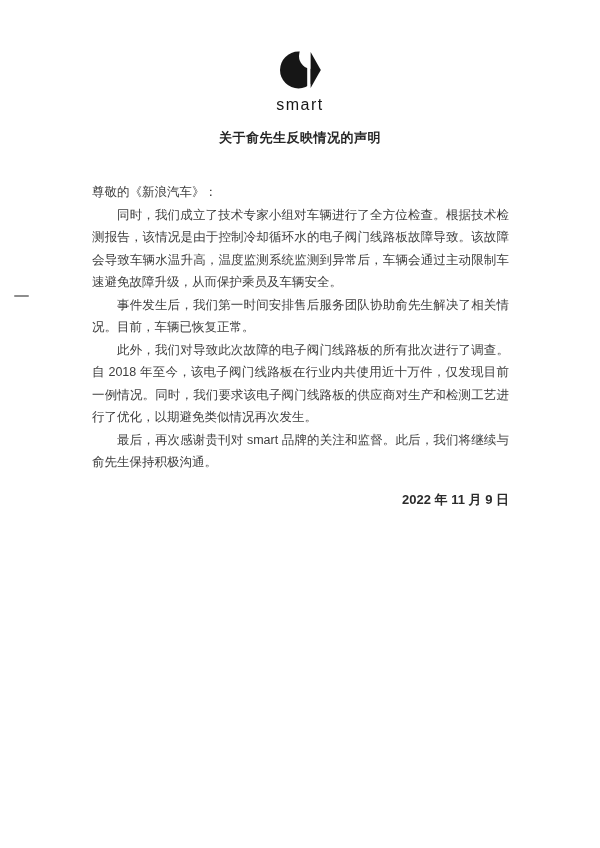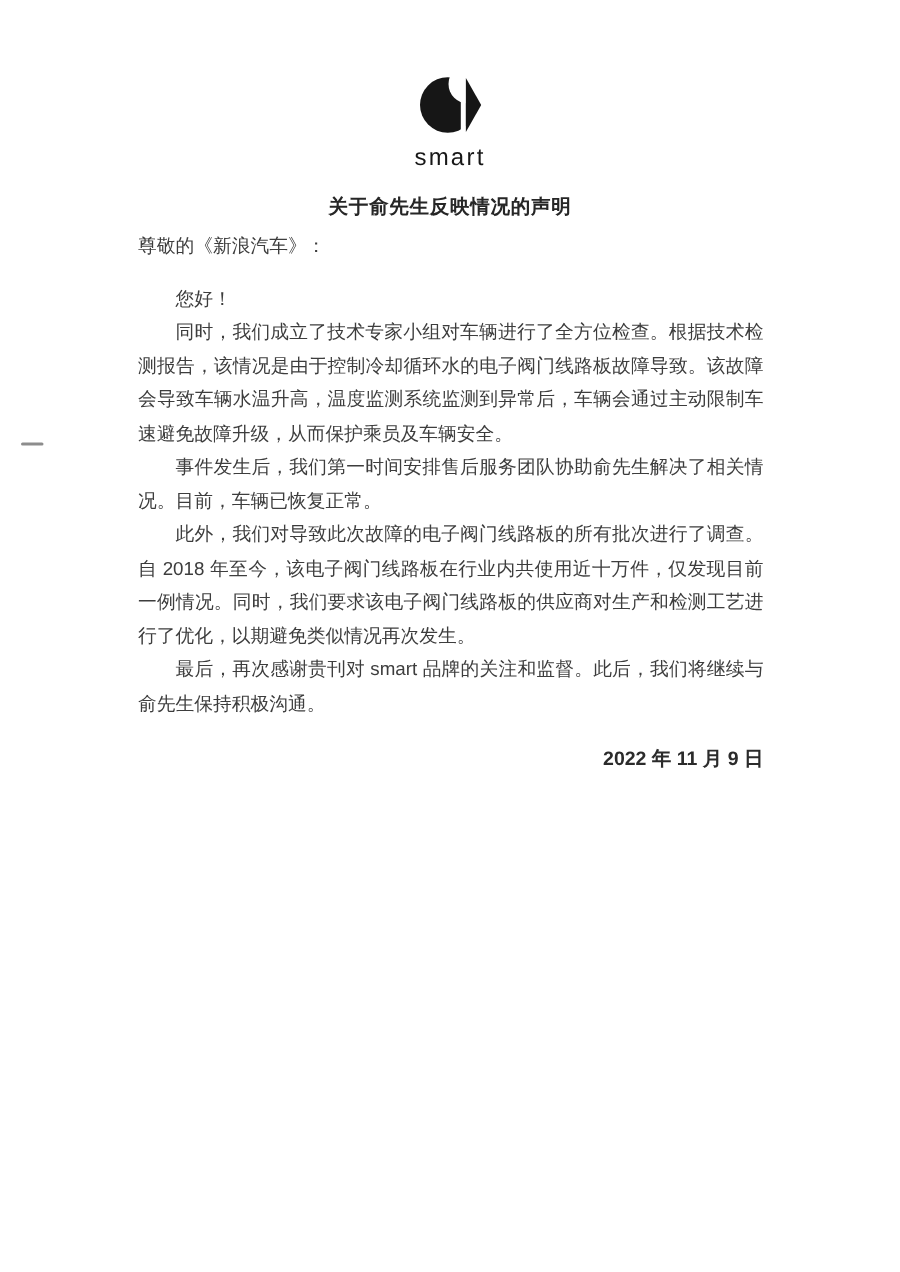--- a/index.html
+++ b/index.html
@@ -34,21 +34,21 @@
     left: 0;
     width: 100%;
     text-align: center;
     font-size: 13px;
     font-weight: bold;
     color: #262626;
     letter-spacing: 0.5px;
   }
   .letter {
     position: absolute;
-    top: 153px;
+    top: 181px;
     left: 92px;
     width: 417px;
     font-size: 12.5px;
     line-height: 22.5px;
     color: #3d3d3d;
     text-align: justify;
   }
   .salutation { text-indent: 0; }
   .letter p.para { text-indent: 2em; margin: 0; }
   .letter p.para.first-para { margin-top: 12px; }
@@ -104,21 +104,20 @@
     </span>
     <div class="logo-wordmark">smart</div>
   </div>
 
   <div class="doc-title">关于俞先生反映情况的声明</div>
 
   <div class="scan-dash"></div>
 
   <div class="letter">
     <div class="salutation">尊敬的《新浪汽车》：</div>
-    <p class="para first-para">您好！</p>
     <p class="para">同时，我们成立了技术专家小组对车辆进行了全方位检查。根据技术检测报告，该情况是由于控制冷却循环水的电子阀门线路板故障导致。该故障会导致车辆水温升高，温度监测系统监测到异常后，车辆会通过主动限制车速避免故障升级，从而保护乘员及车辆安全。</p>
     <p class="para">事件发生后，我们第一时间安排售后服务团队协助俞先生解决了相关情况。目前，车辆已恢复正常。</p>
     <p class="para">此外，我们对导致此次故障的电子阀门线路板的所有批次进行了调查。自 2018 年至今，该电子阀门线路板在行业内共使用近十万件，仅发现目前一例情况。同时，我们要求该电子阀门线路板的供应商对生产和检测工艺进行了优化，以期避免类似情况再次发生。</p>
     <p class="para">最后，再次感谢贵刊对 smart 品牌的关注和监督。此后，我们将继续与俞先生保持积极沟通。</p>
 
     <div class="signature-block">
       <div>2022 年 11 月 9 日</div>
     </div>
   </div>
 

